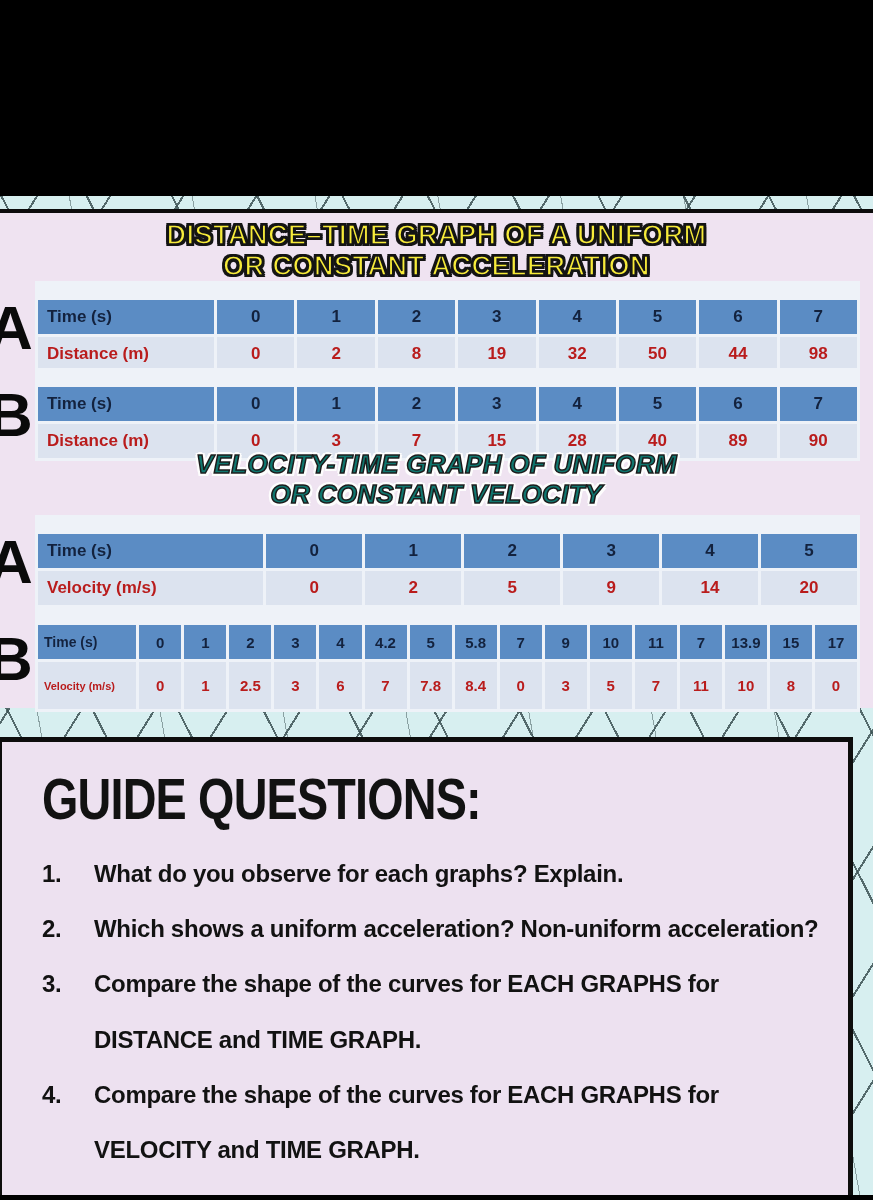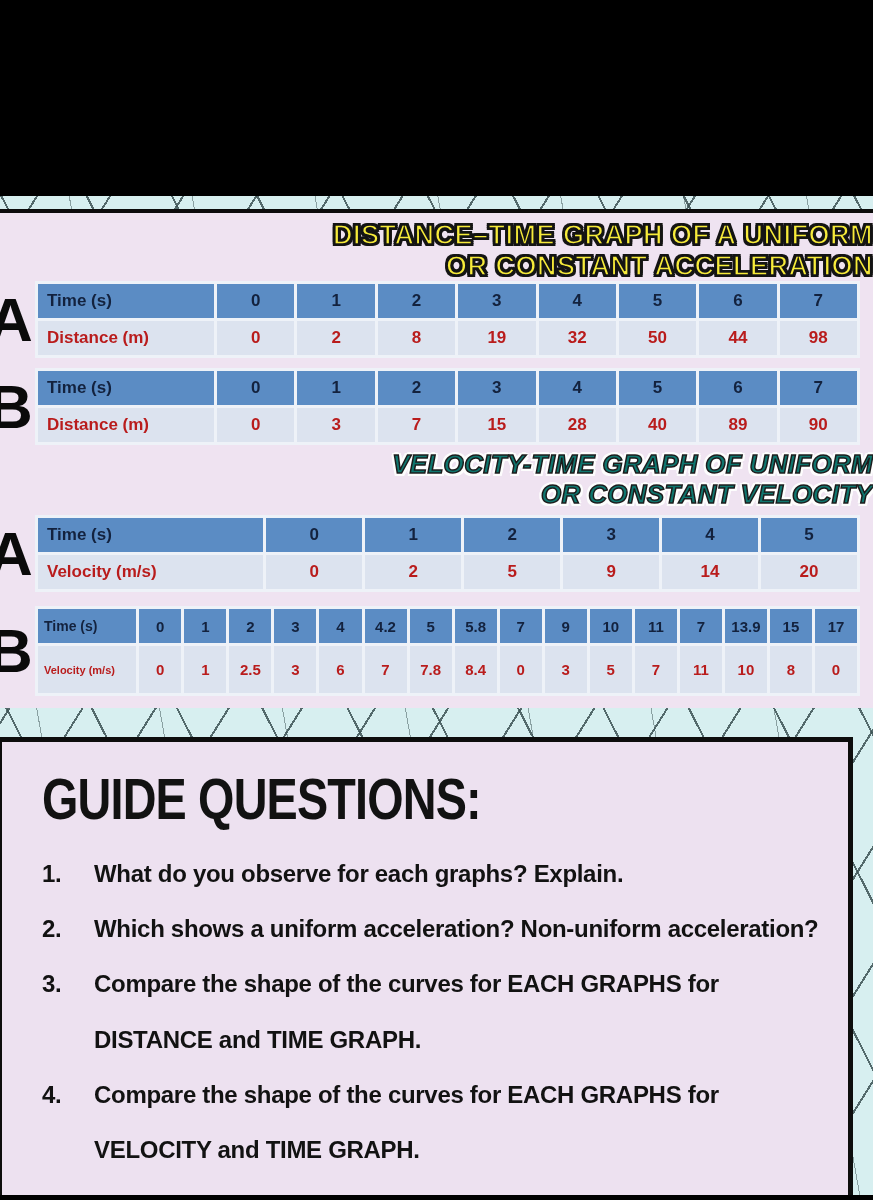--- a/index.html
+++ b/index.html
@@ -19,21 +19,21 @@
   .divider    { position:absolute; top:209px; left:0; width:100%; height:4px; background:#0c0c0c; }
   .bottom-bar { position:absolute; left:0; bottom:0; width:100%; height:5px; background:#000; }
 
   .content {
     position:absolute; top:213px; left:0; width:100%; height:495px;
     background:#efe3f1;
   }
 
   .title {
     position:absolute; left:0; width:100%;
-    text-align:right; font-weight:bold; line-height:1.14;
+    text-align:center; font-weight:bold; line-height:1.14;
     white-space:pre-line;
   }
   .title1 {
     top:7px; font-size:27px; letter-spacing:.5px;
     color:#f7eb3a;
     -webkit-text-stroke:1.6px #141414;
     text-shadow: 2px 2px 0 #141414, -2px 2px 0 #141414, 2px -2px 0 #141414, -2px -2px 0 #141414,
                  0 2px 0 #141414, 0 -2px 0 #141414, 2px 0 0 #141414, -2px 0 0 #141414;
   }
   .title2 {
@@ -59,21 +59,21 @@
   .tbl {
     background:#eef2f8; padding:3px;
     display:flex; flex-direction:column; gap:3px;
     --lblw:21.5%;
   }
   .trow { display:flex; gap:3px; }
   .tcell {
     flex:1; display:flex; align-items:center; justify-content:center;
     font-weight:bold; height:34px; font-size:17px;
   }
-  .trow.head .tcell { background:#5b8cc4; color:#13223e; }
+  .trow.head .tcell { background:#5b8cc4; color:#13223e;margin-top:16px; }
   .trow.data .tcell { background:#dce3ef; color:#b91c1c; }
   .tcell.lbl { flex:0 0 var(--lblw); justify-content:flex-start; padding-left:9px; }
 
   .tbl.va { --lblw:27.5%; }
   .tbl.vb { --lblw:12%; }
   .tbl.vb .tcell { font-size:15px; }
   .tbl.vb .tcell.lbl { padding-left:6px; font-size:14px; }
   .tbl.vb .trow.data .tcell { height:47px; }
   .tbl.vb .trow.data .tcell.lbl { font-size:11px; }
 

